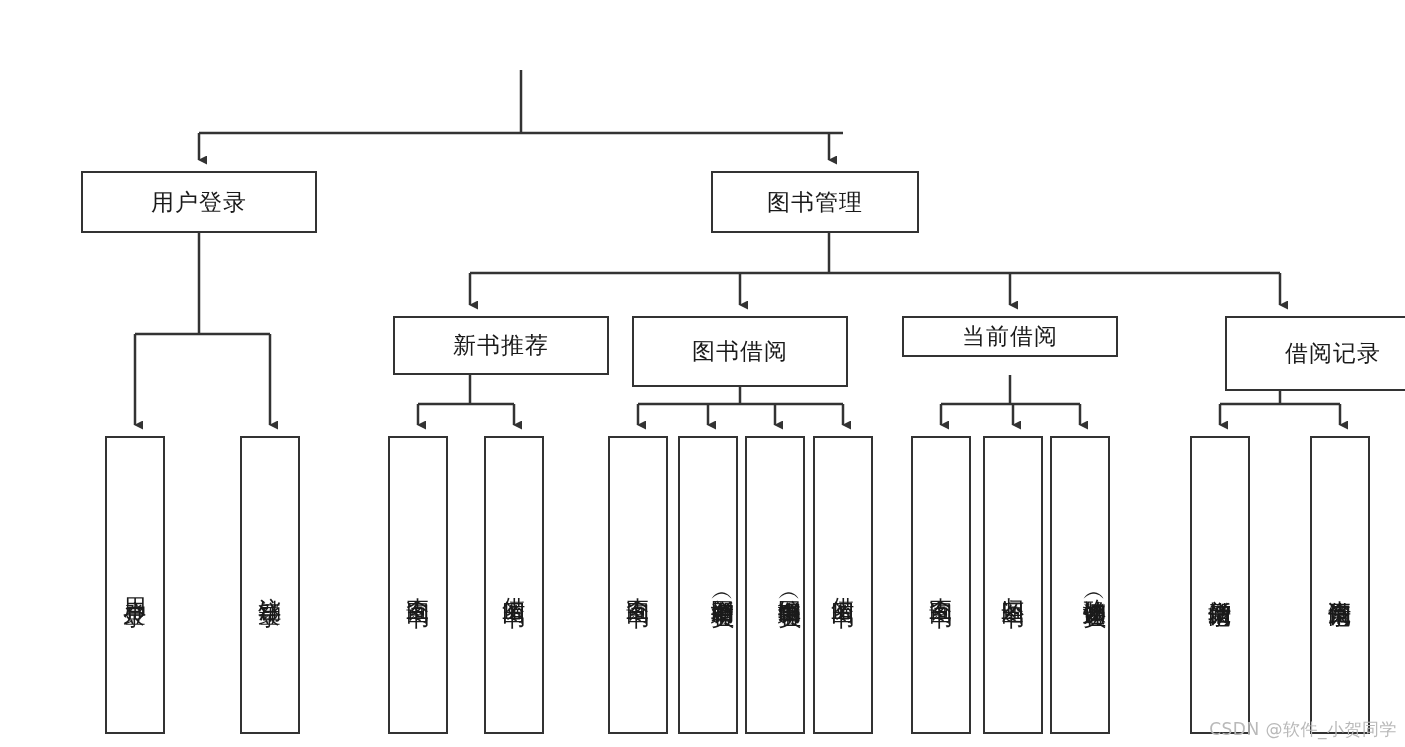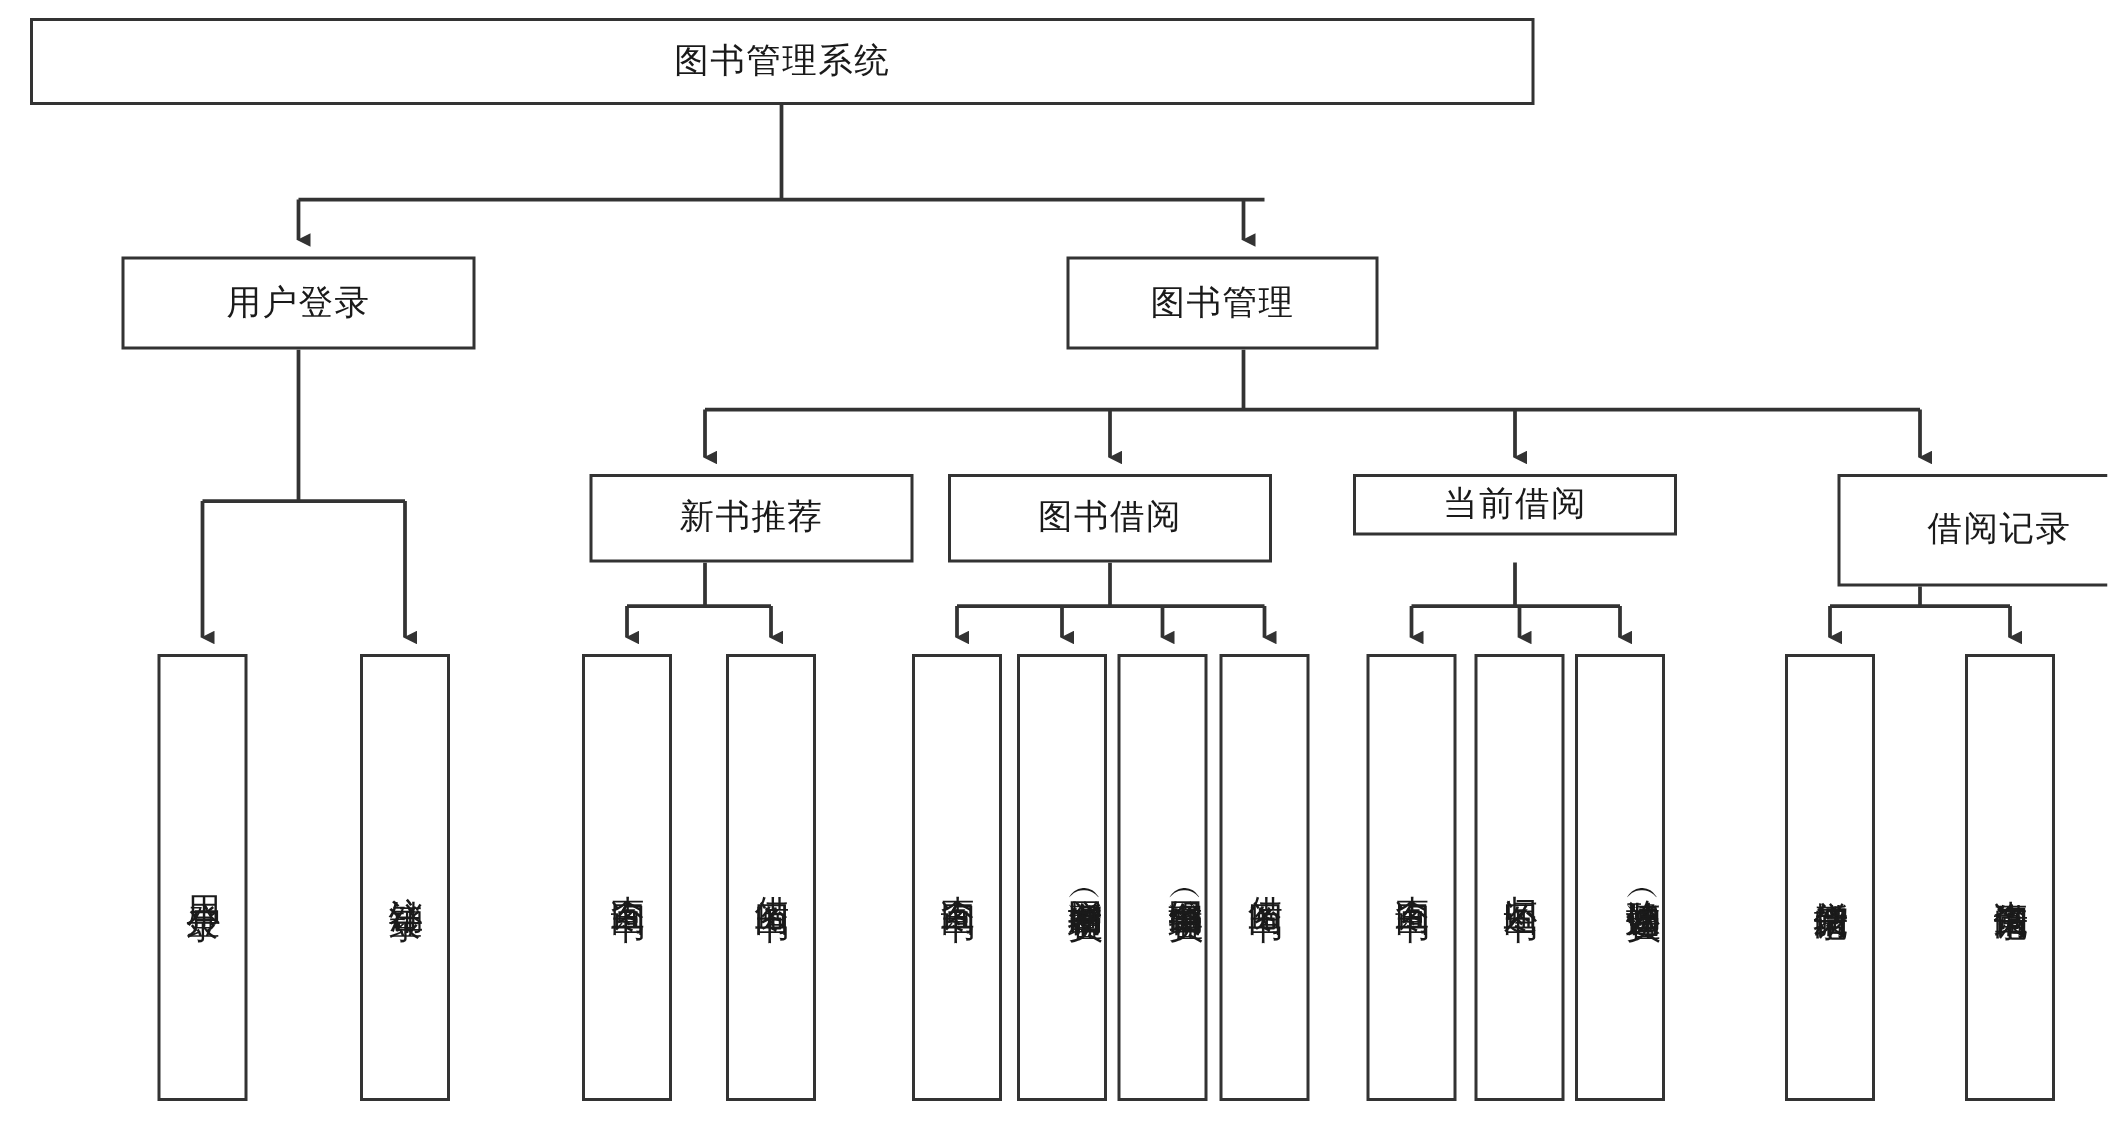--- a/index.html
+++ b/index.html
@@ -116,35 +116,32 @@
       <path d="M1013,404 L1013,425" marker-end="url(#arrowhead)"></path>
       <path d="M1080,404 L1080,425" marker-end="url(#arrowhead)"></path>
 
       <path d="M1280,375 L1280,404"></path>
       <path d="M1220,404 L1340,404"></path>
       <path d="M1220,404 L1220,425" marker-end="url(#arrowhead)"></path>
       <path d="M1340,404 L1340,425" marker-end="url(#arrowhead)"></path>
     </g>
   </svg>
 
-  <div class="node horiz" style="left:20px; top:12px; width:1003px; height:58px;">
-    <span class="node-label">图书管理系统</span>
-  </div>
 
   <div class="node horiz" style="left:81px; top:171px; width:236px; height:62px;">
     <span class="node-label">用户登录</span>
   </div>
   <div class="node horiz" style="left:711px; top:171px; width:208px; height:62px;">
     <span class="node-label">图书管理</span>
   </div>
 
   <div class="node horiz" style="left:362px; top:316px; width:216px; height:59px;margin-left:31px;">
     <span class="node-label">新书推荐</span>
   </div>
-  <div class="node horiz" style="left:632px; top:316px; width:216px; height:59px;">
+  <div class="node horiz" style="left:632px; top:316px; width:216px; height:71px;">
     <span class="node-label">图书借阅</span>
   </div>
   <div class="node horiz" style="left:902px; top:316px; width:216px; height:41px;">
     <span class="node-label">当前借阅</span>
   </div>
   <div class="node horiz" style="left:1225px; top:316px; width:216px; height:75px;">
     <span class="node-label">借阅记录</span>
   </div>
 
   <div class="node vert" style="left:105px; top:436px; width:60px; height:298px; align-items:center;">
@@ -184,14 +181,15 @@
     <span class="node-label">确认归还（管理员）</span>
   </div>
 
   <div class="node vert tall-text" style="left:1190px; top:436px; width:60px; height:298px; align-items:center;">
     <span class="node-label">新增借阅记录</span>
   </div>
   <div class="node vert tall-text" style="left:1310px; top:436px; width:60px; height:298px; align-items:center;">
     <span class="node-label">查询借阅记录</span>
   </div>
 
+  <div class="watermark">CSDN @软件_小贺同学</div>
 
 </div>
 
 </body></html>

